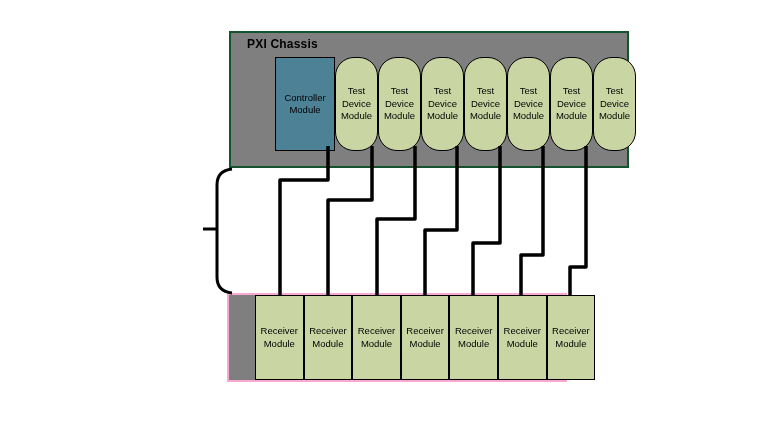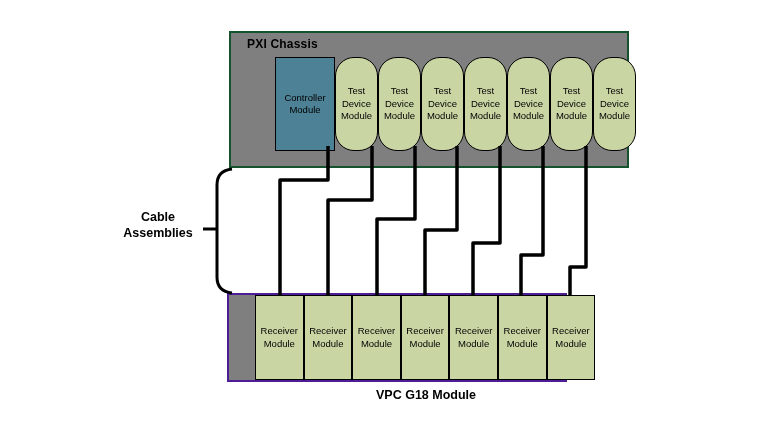--- a/index.html
+++ b/index.html
@@ -21,21 +21,21 @@
     box-sizing:border-box; border:1px solid #000;
     display:flex; align-items:center; justify-content:center;
     text-align:center; font-size:9.5px; line-height:1.3;
   }
   .module .mod-label { white-space:pre-line; }
   .module.controller { width:60px; background:#4d8196; }
   .module.test { width:43px; background:#c9d6a4;border-radius:19px; }
   
   .vpc {
     position:absolute; left:227px; top:293px; width:340px; height:89px;
-    background:#7f7f7f; border:2px solid #4c1d95; box-sizing:border-box;padding-left:44px;
+    background:#7f7f7f; border:2px solid #f9a8d4; box-sizing:border-box;padding-left:44px;
   }
   .receivers-row { position:absolute; left:26px; top:0; height:85px; display:flex; }
   .module.receiver { width:48.6px; background:#c9d6a4; }
   .vpc-label {
     position:absolute; left:227px; top:388px; width:398px;
     text-align:center; font-size:12.5px; font-weight:bold;
   }
   
   .cable-label {
     position:absolute; left:93px; top:209px; width:130px;
@@ -89,22 +89,20 @@
 Module</span>
         </div>
         <div class="module test">
           <span class="mod-label">Test
 Device
 Module</span>
         </div>
       </div>
   </div>
 
-  <div class="cable-label">Cable
-Assemblies</div>
 
   <div class="vpc">
     <div class="receivers-row">
 
     <div class="module receiver">
           <span class="mod-label">Receiver
 Module</span>
         </div>
         <div class="module receiver">
           <span class="mod-label">Receiver
@@ -125,21 +123,20 @@
         <div class="module receiver">
           <span class="mod-label">Receiver
 Module</span>
         </div>
         <div class="module receiver">
           <span class="mod-label">Receiver
 Module</span>
         </div>
       </div>
   </div>
-  <div class="vpc-label">VPC G18 Module</div>
 
   <svg class="overlay" viewBox="0 0 768 432" xmlns="http://www.w3.org/2000/svg">
     <g stroke="#000000" stroke-width="3" fill="none">
       <path d="M 232 169 Q 217 170.5 217 185 L 217 277 Q 217 291.5 232 293"></path>
       <line x1="203" y1="229" x2="217" y2="229"></line>
     </g>
     <g>
         <polyline points="328,146 328,180 280,180 280,295" fill="none" stroke="#000000" stroke-width="3.5" stroke-linejoin="round"></polyline>
         <polyline points="372,146 372,200 328,200 328,295" fill="none" stroke="#000000" stroke-width="3.5" stroke-linejoin="round"></polyline>
         <polyline points="415,146 415,219 377,219 377,295" fill="none" stroke="#000000" stroke-width="3.5" stroke-linejoin="round"></polyline>

